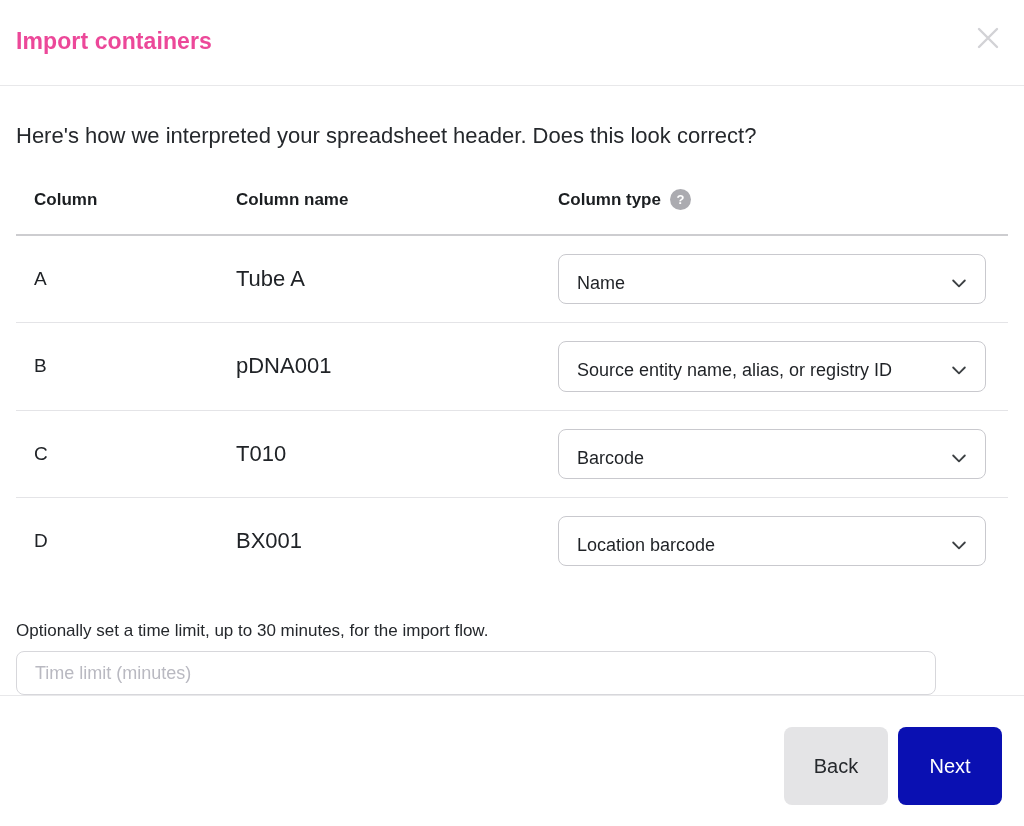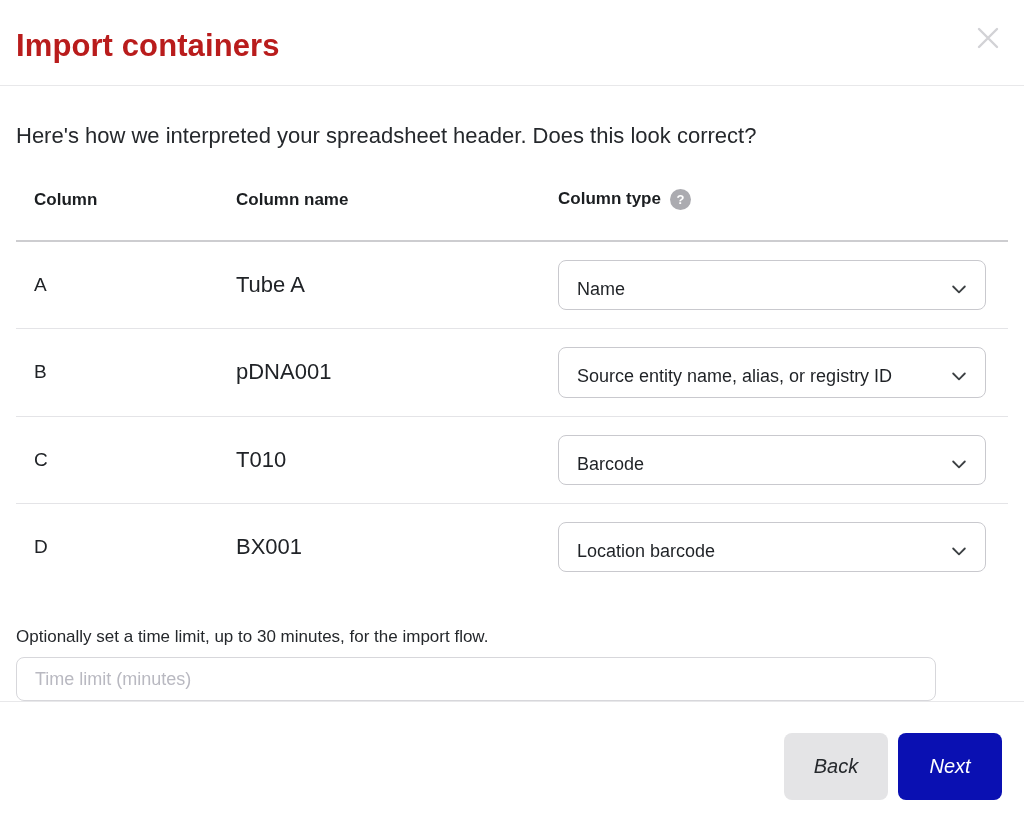--- a/index.html
+++ b/index.html
@@ -14,23 +14,23 @@
 
   
   .modal-header {
     position: relative;
     height: 86px;
     padding: 28px 16px 0 16px;
     border-bottom: 1px solid #e8e8ea;
     flex: 0 0 auto;
   }
   .modal-title {
-    font-size: 31px;
+    font-size: 23px;
     font-weight: 700;
-    color: #b91c1c;
+    color: #ec4899;
     letter-spacing: 0.1px;
   }
   .close-btn {
     position: absolute;
     top: 22px;
     right: 20px;
     width: 32px;
     height: 32px;
     background: none;
     border: none;
@@ -51,30 +51,30 @@
   }
 
   
   .mapping-table { margin-top: 30px; }
   .grid-row {
     display: grid;
     grid-template-columns: 220px 322px 1fr;
     align-items: center;
   }
   .thead {
-    padding: 10px 0 30px 0;
+    padding: 10px 0 24px 0;
     border-bottom: 2px solid #cdcdd0;
   }
   .th {
     font-size: 17px;
     font-weight: 700;
     color: #1b1e21;
   }
   .th-column { padding-left: 18px; }
-  .th-type { display: flex; align-items: flex-start; }
+  .th-type { display: flex; align-items: center; }
   .help-icon {
     width: 21px;
     height: 21px;
     margin-left: 9px;
     border-radius: 50%;
     background: #ababb0;
     color: #ffffff;
     font-size: 13px;
     font-weight: 700;
     display: inline-flex;
@@ -133,29 +133,28 @@
   
   .modal-footer {
     flex: 0 0 auto;
     border-top: 1px solid #e8e8ea;
     padding: 31px 22px 26px 22px;
     display: flex;
     justify-content: flex-end;
     gap: 10px;
   }
   .btn {
-    height: 67px;
+    height: 78px;
     border: none;
     border-radius: 8px;
     font-size: 20px;
     font-family: "Liberation Sans", "DejaVu Sans", sans-serif;
     cursor: pointer;
     padding: 10px 28px;
     min-width: 104px;
-    font-style: italic;
   }
   .btn-back { background: #e4e4e6; color: #26292d; }
   .btn-next { background: #0a10b2; color: #ffffff; }
 </style>
 </head>
 <body>
 
 <div class="modal">
 
   <div class="modal-header">

